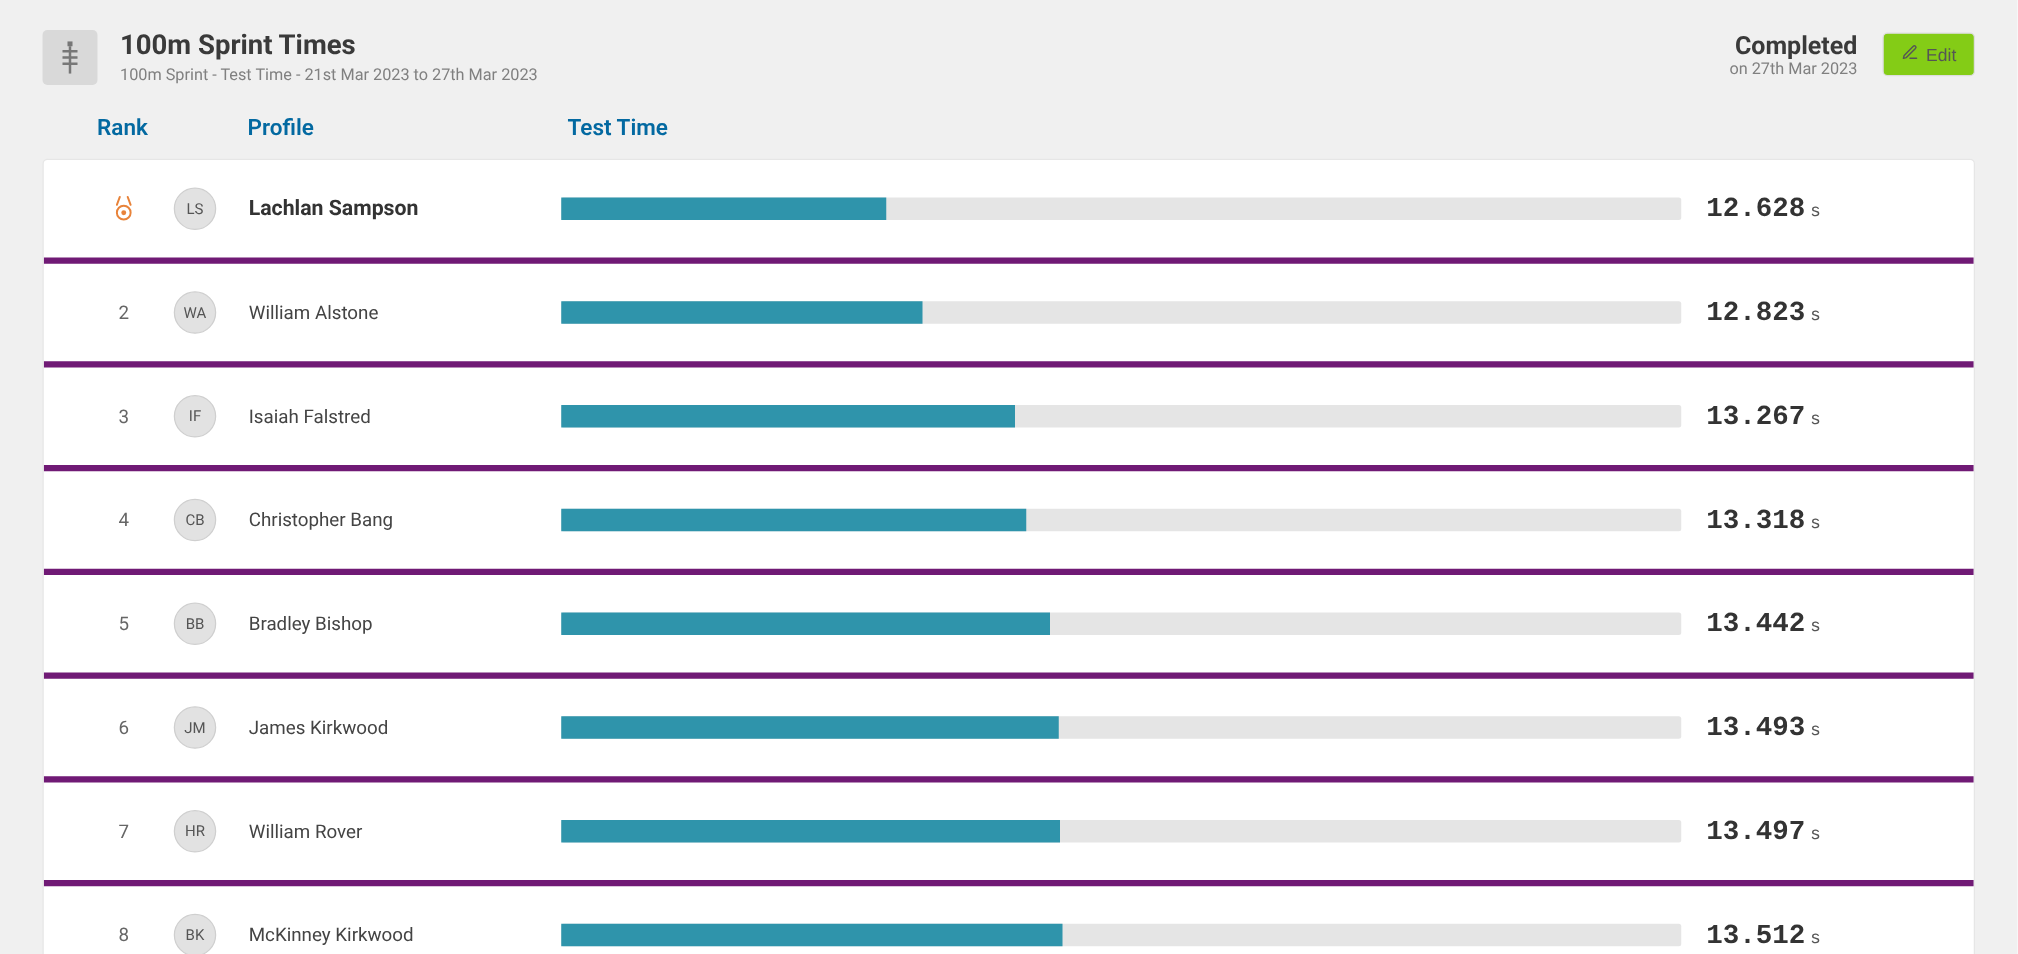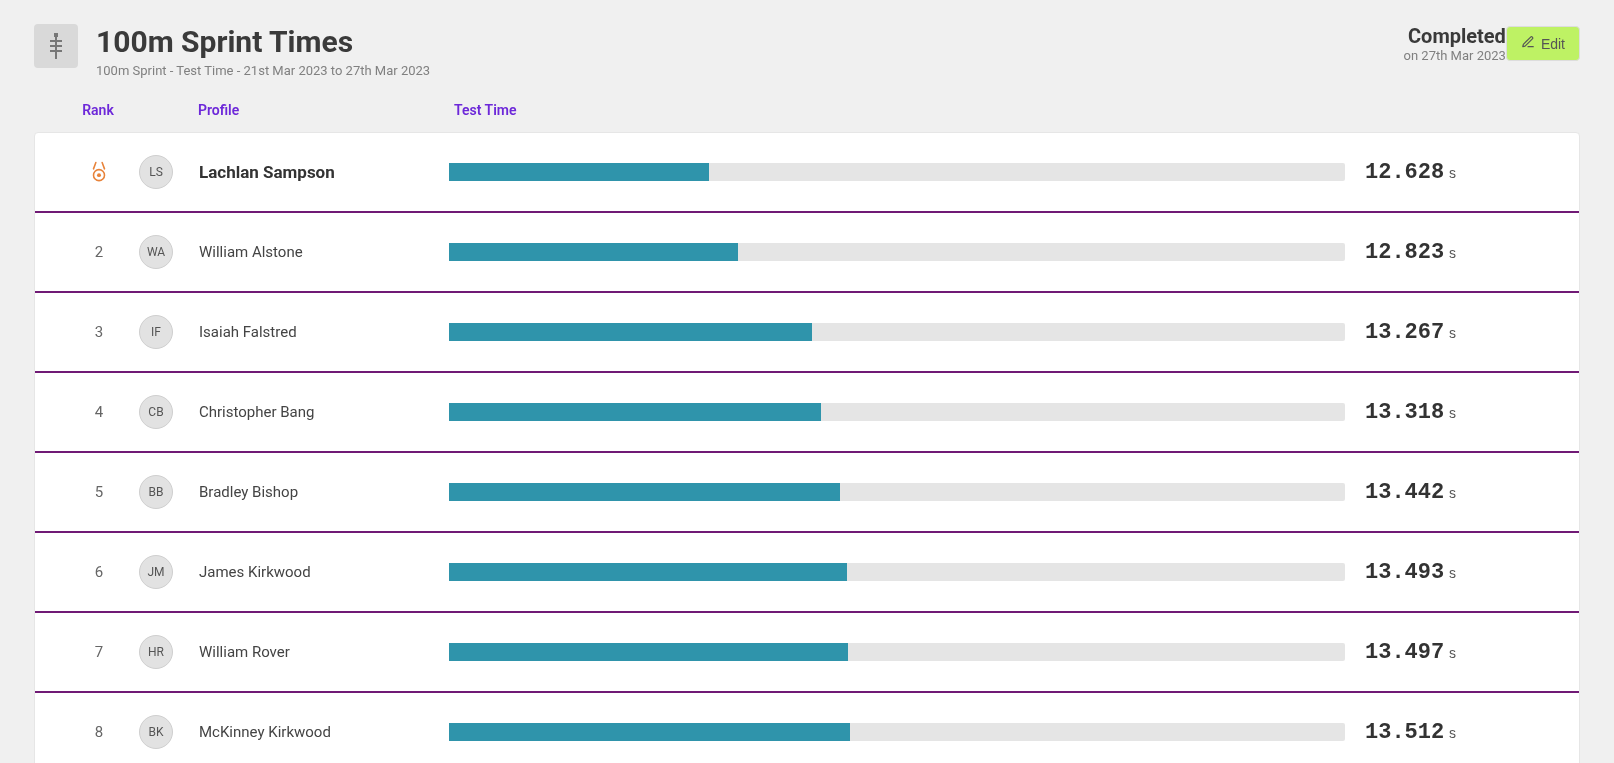--- a/index.html
+++ b/index.html
@@ -29,82 +29,83 @@
     width: 44px;
     height: 44px;
     background: #d9d9d9;
     border-radius: 4px;
     display: flex;
     align-items: center;
     justify-content: center;
   }
   .title-block h1 {
     margin: 0 0 4px 0;
-    font-size: 30px;
+    font-size: 22px;
     font-weight: 700;
     color: #3a3a3a;
   }
   .subtitle {
     font-size: 13px;
     color: #808080;
   }
   .header-right {
     display: flex;
     align-items: center;
+    gap: 20px;
   }
   .completed-block {
     text-align: right;
   }
   .completed-block .status {
     font-size: 20px;
     font-weight: 700;
     color: #3a3a3a;
   }
   .completed-block .on-date {
     font-size: 13px;
     color: #808080;
   }
   .edit-btn {
     display: flex;
     align-items: center;
     gap: 6px;
-    background: #bef264;
+    background: #84cc16;
     border: 1px solid #ddd;
     border-radius: 4px;
     padding: 8px 14px;
     cursor: pointer;
     font-size: 14px;
     color: #555;
   }
 
   
   .list-headers {
     display: grid;
     grid-template-columns: 80px 60px 250px 1fr 190px;
     padding: 0 24px 14px 24px;
-    font-size: 14px;
+    font-size: 18px;
     font-weight: 600;
-    color: #6d28d9;
+    color: #0369a1;
   }
   .lh-rank { text-align: center; }
   .lh-testtime{ padding-left: 6px; }
 
   
   .card {
     background: #fff;
     border: 1px solid #e6e6e6;
     border-radius: 4px;
     overflow: hidden;
   }
   .row {
     display: grid;
     grid-template-columns: 80px 60px 250px 1fr 190px;
     align-items: center;
     padding: 22px 24px;
-    border-bottom: 2px solid #701a75;
+    border-bottom: 5px solid #701a75;
   }
   .row:last-child { border-bottom: none; }
   .rank {
     text-align: center;
     color: #666;
     font-size: 15px;
   }
   .medal {
     display:flex;
     justify-content:center;

